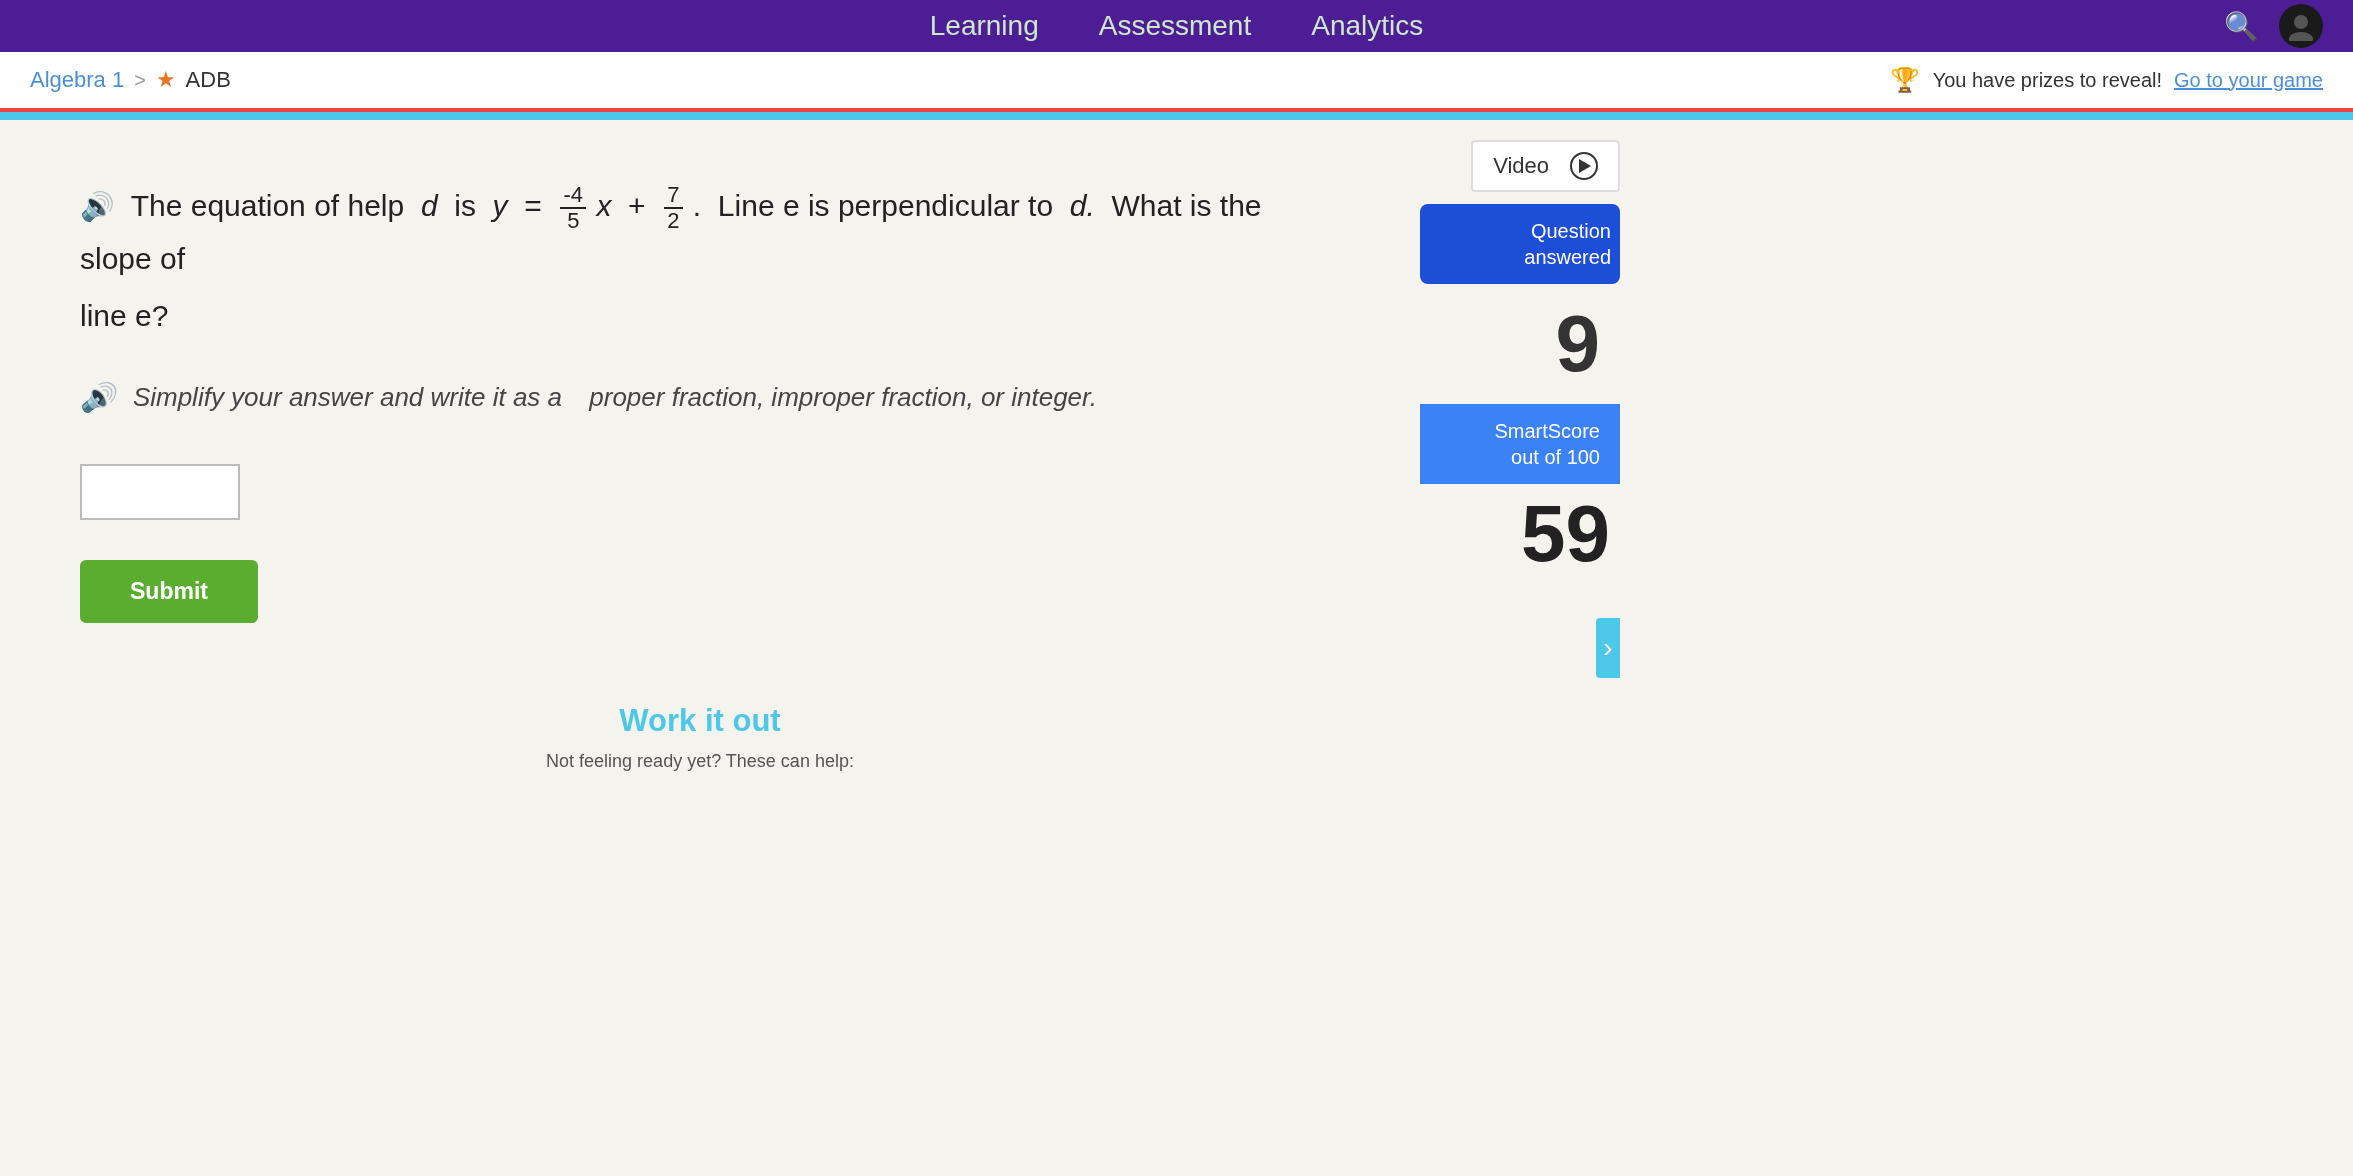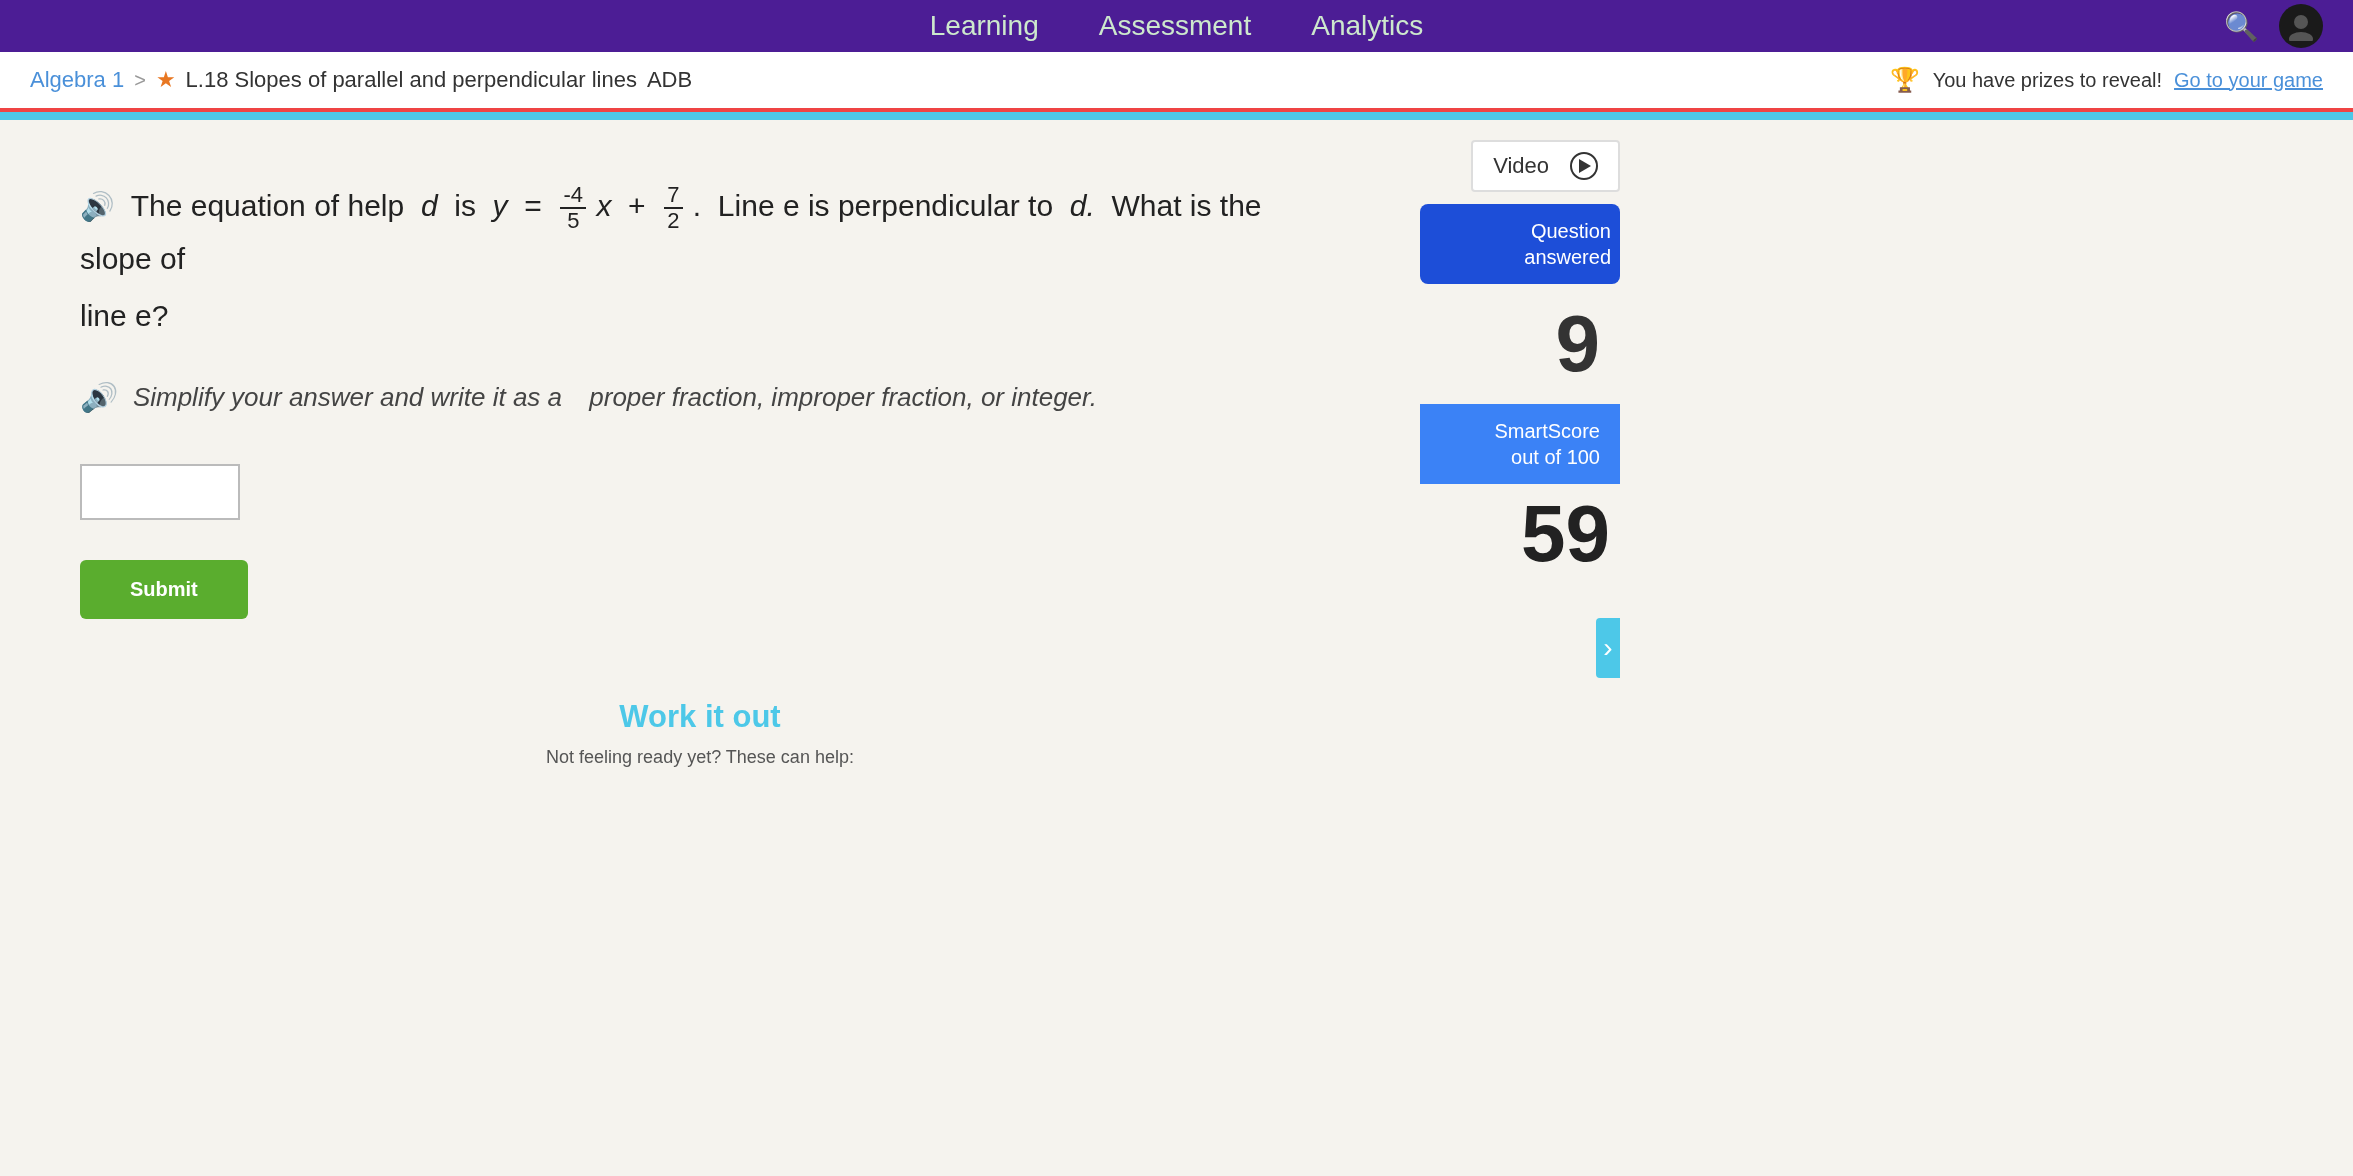--- a/index.html
+++ b/index.html
@@ -190,21 +190,21 @@
       margin-bottom: 40px;
       outline: none;
     }
 
     
     .submit-btn {
       background: #5aad2e;
       color: white;
       border: none;
       padding: 18px 50px;
-      font-size: 20px;
+      font-size: 23px;
       font-weight: bold;
       border-radius: 6px;
       cursor: pointer;
       margin-bottom: 80px;
       display: block;
     }
 
     
     .work-it-out-section {
       text-align: center;
@@ -344,21 +344,20 @@
       </svg>
     </div>
   </div>
 </div>
 
 <div class="breadcrumb-bar">
   <div class="breadcrumb-left">
     <span class="breadcrumb-link">Algebra 1</span>
     <span class="breadcrumb-sep">&gt;</span>
     <span class="star-icon">★</span>
-    <span class="breadcrumb-current">L.18 Slopes of parallel and perpendicular lines</span>
     <span class="breadcrumb-current">ADB</span>
   </div>
   <div class="breadcrumb-right">
     <span class="trophy-icon">🏆</span>
     <span>You have prizes to reveal!</span>
     <span class="prizes-link">Go to your game</span>
   </div>
 </div>
 
 <div class="accent-bar"></div>

